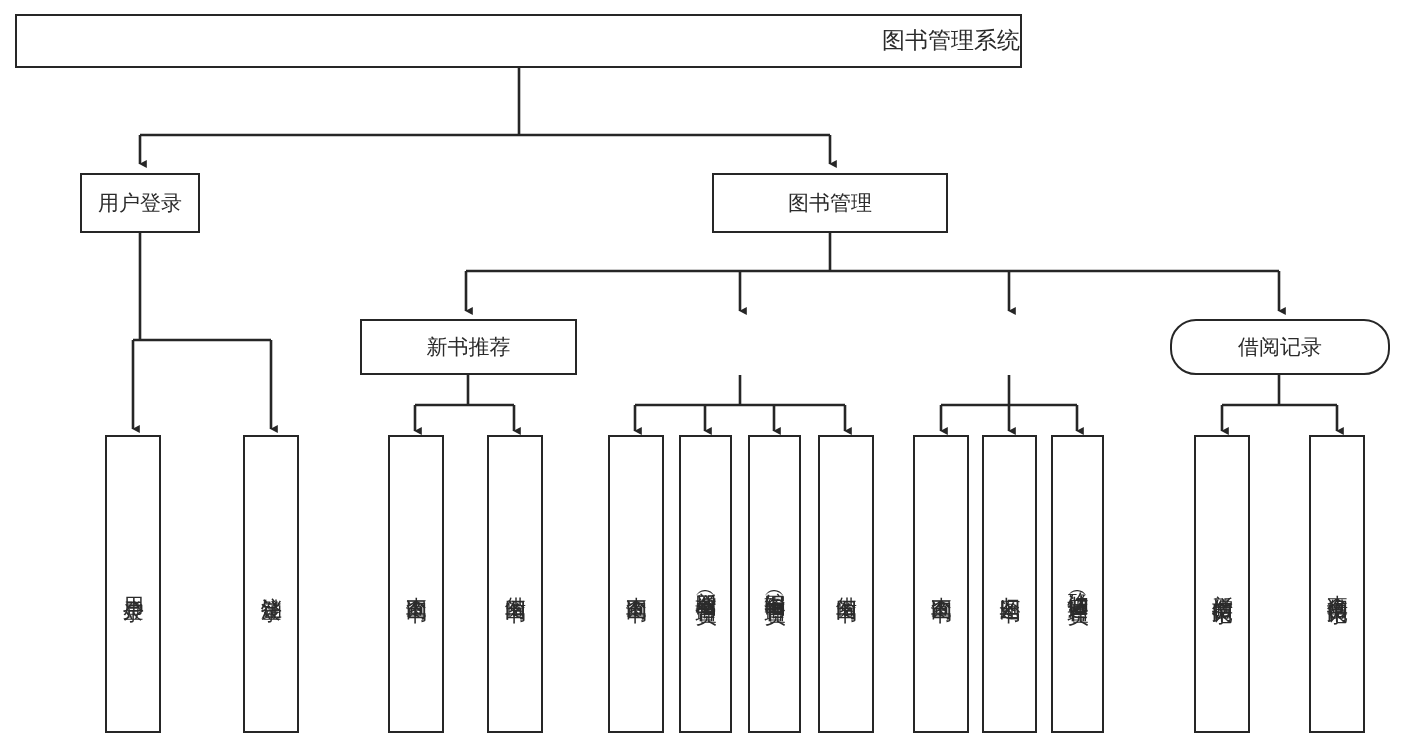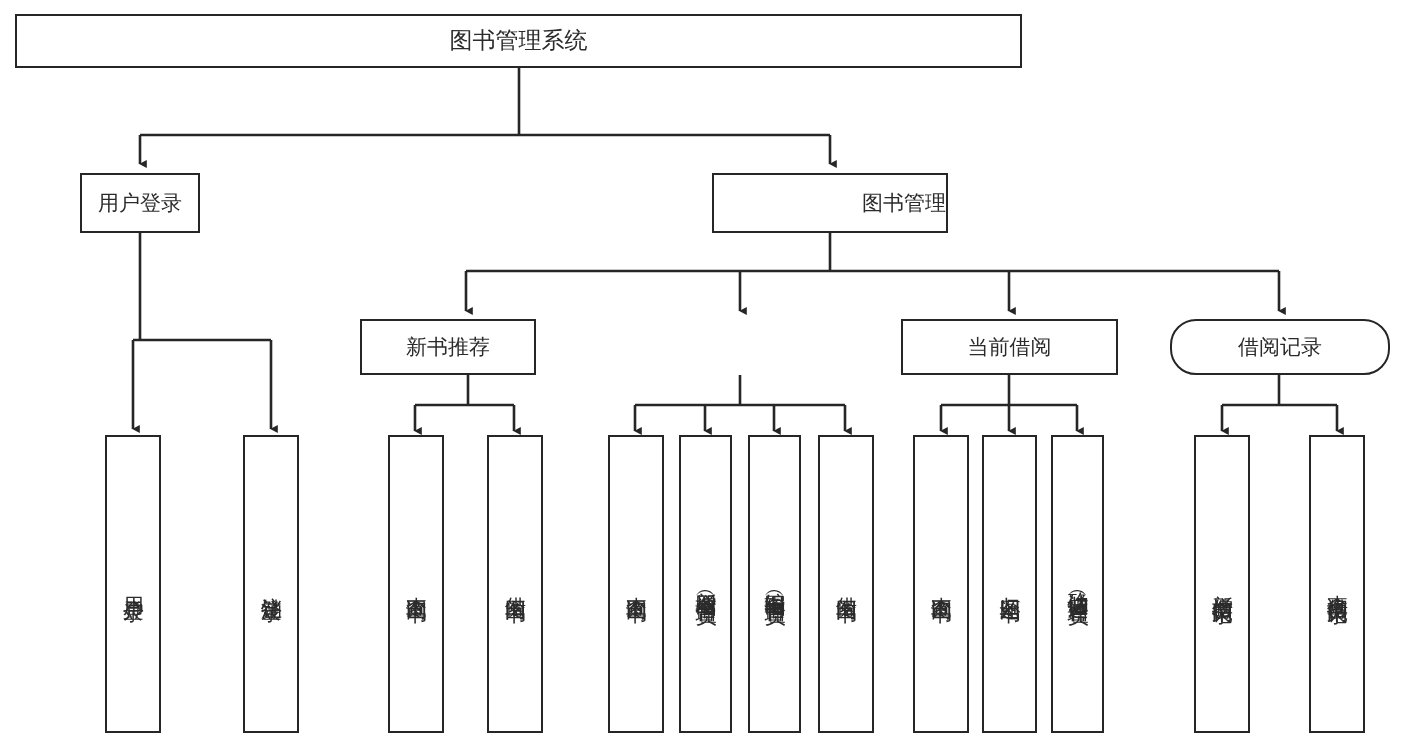--- a/index.html
+++ b/index.html
@@ -33,20 +33,21 @@
     background: #ffffff;
     display: flex;
     align-items: center;
     justify-content: center;
     color: #2b2b2b;
     line-height: 1.18;
     text-align: center;
   }
   .node-box.level-1 {
     font-size: 23px;
+    justify-content: flex-end;
   }
   .node-box.level-2 {
     font-size: 21px;
   }
   .node-box.level-3 {
     font-size: 21px;
   }
   .node-box.leaf {
     font-size: 21px;
     writing-mode: vertical-rl;
@@ -133,29 +134,26 @@
     </g>
   </svg>
 
   <div class="node-box level-1" style="left:15px; top:14px; width:1007px; height:54px;">
     <span class="node-label">图书管理系统</span>
   </div>
 
   <div class="node-box level-2" style="left:80px; top:173px; width:120px; height:60px;">
     <span class="node-label">用户登录</span>
   </div>
-  <div class="node-box level-2" style="left:712px; top:173px; width:236px; height:60px;justify-content:flex-end;">
+  <div class="node-box level-2" style="left:712px; top:173px; width:236px; height:60px;">
     <span class="node-label">图书管理</span>
   </div>
 
-  <div class="node-box level-3" style="left:360px; top:319px; width:176px; height:56px;">
+  <div class="node-box level-3" style="left:360px; top:319px; width:217px; height:56px;">
     <span class="node-label">新书推荐</span>
-  </div>
-  <div class="node-box level-3" style="left:901px; top:319px; width:217px; height:56px;">
-    <span class="node-label">当前借阅</span>
   </div>
   <div class="node-box level-3" style="left:1170px; top:319px; width:220px; height:56px;border-radius:26px;">
     <span class="node-label">借阅记录</span>
   </div>
 
   <div class="node-box leaf" style="left:105px; top:435px; width:56px; height:298px;">
     <span class="node-label">用户登录</span>
   </div>
   <div class="node-box leaf" style="left:243px; top:435px; width:56px; height:298px;">
     <span class="node-label">注销登录</span>

